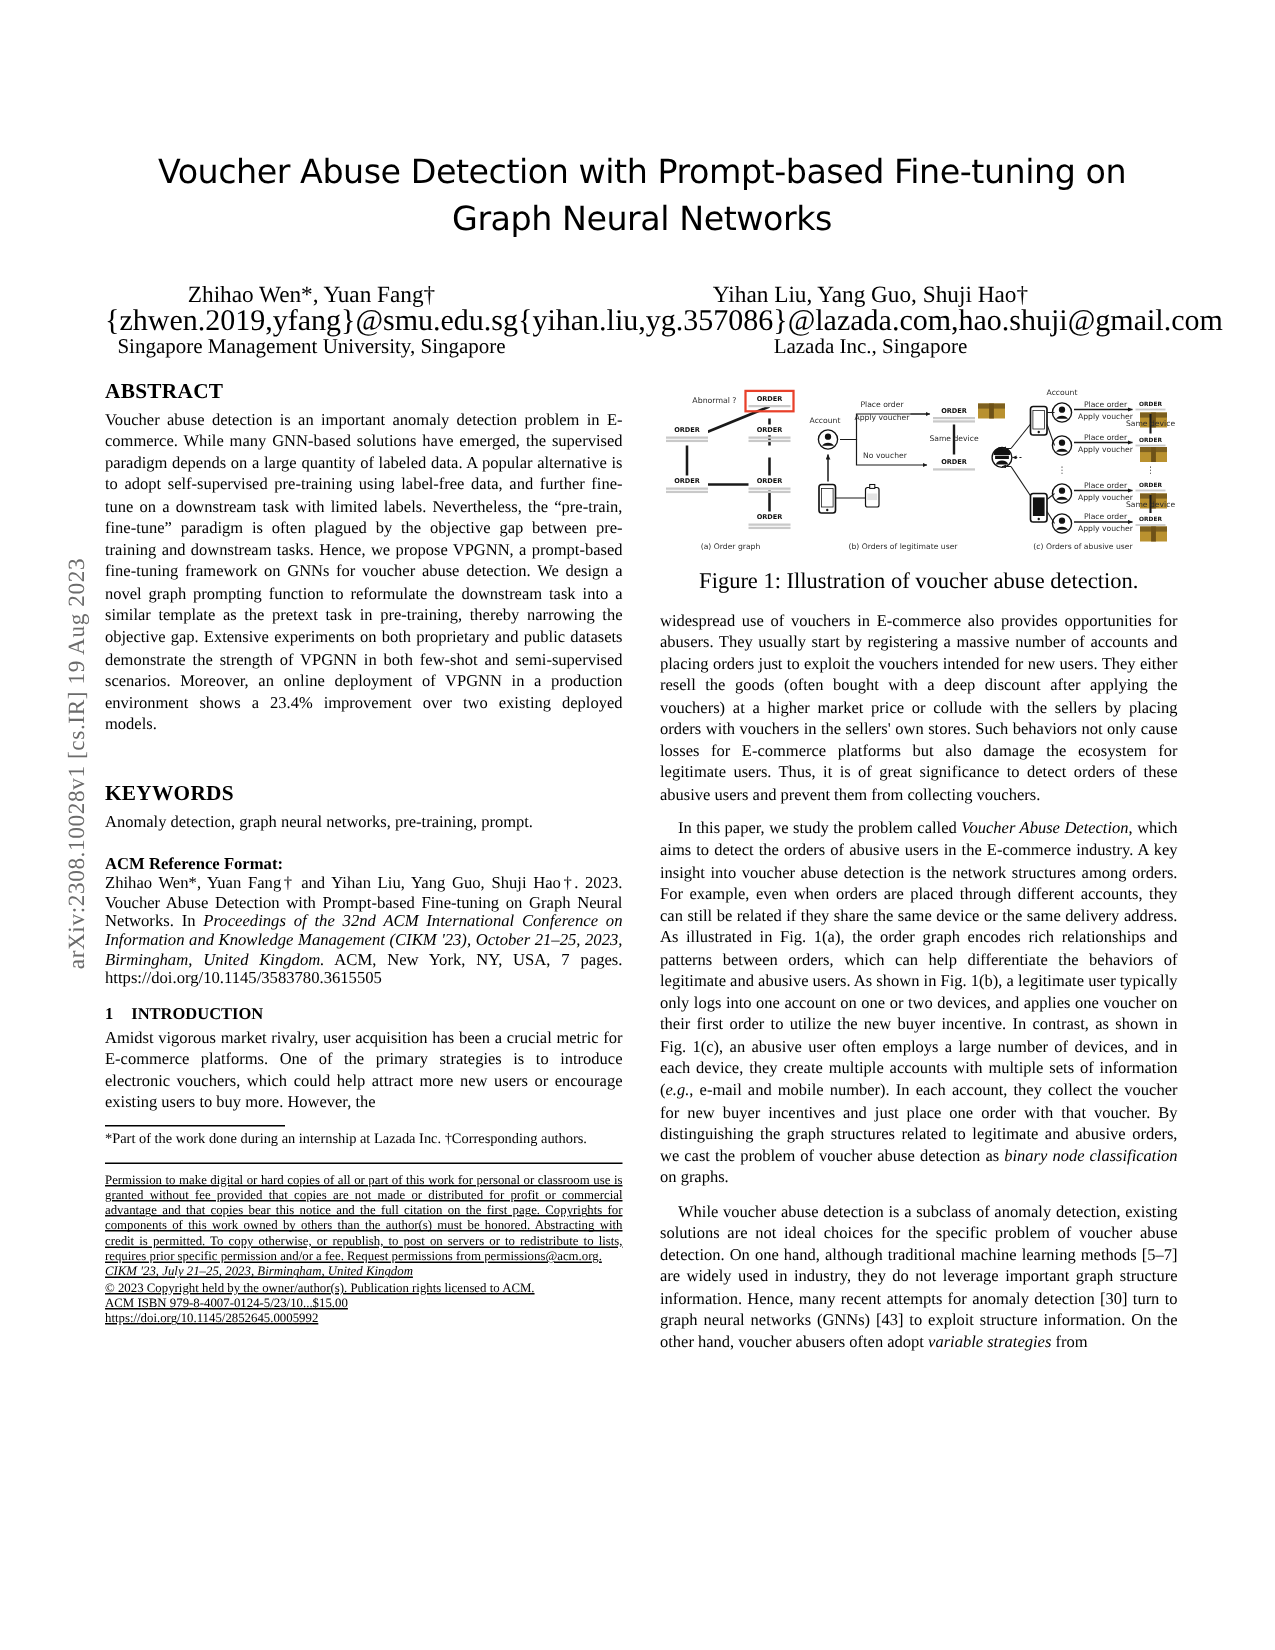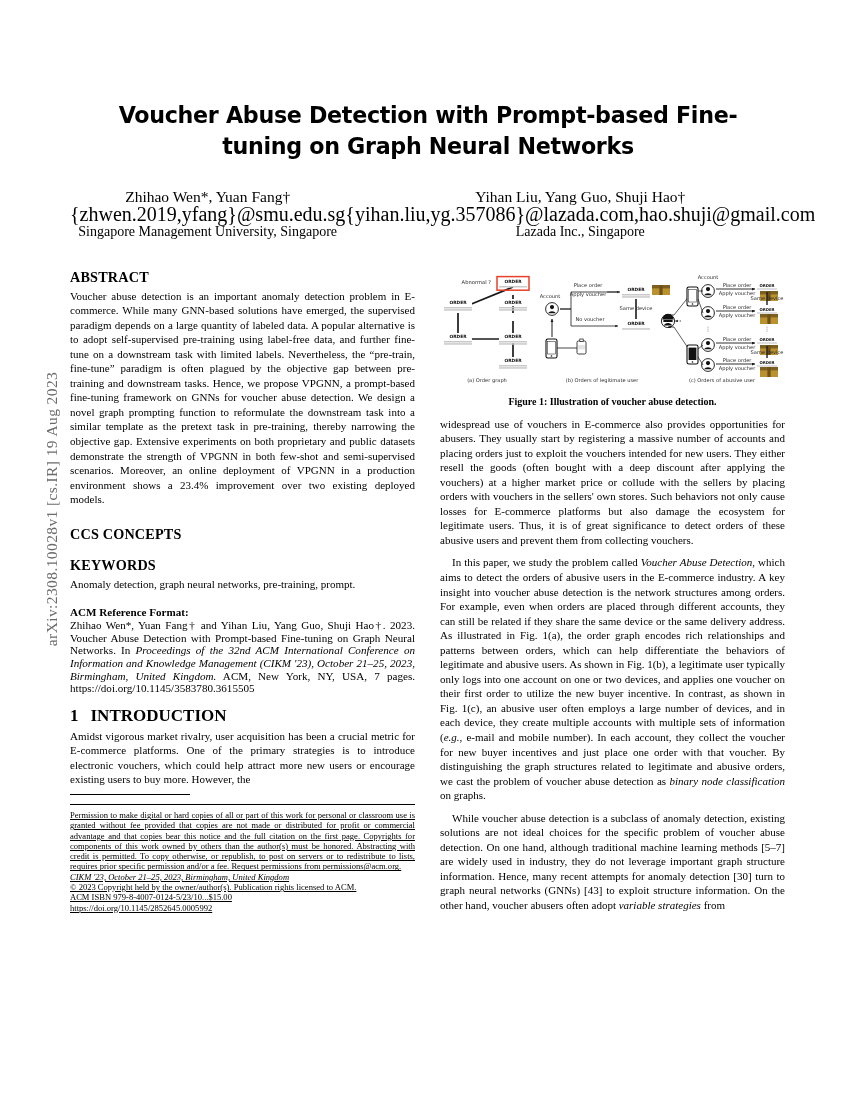--- a/index.html
+++ b/index.html
@@ -36,21 +36,21 @@
   .page {
     position: absolute;
     left: 70px;
     top: 100px;
     width: 716px;
   }
 
   
   .title {
     font-family: "DejaVu Sans", sans-serif;
-    font-weight: bold;
+    font-weight: normal;
     font-size: 22.2px;
     line-height: 31px;
     text-align: center;
     letter-spacing: -0.3px;
     margin: 0 18px 0 18px;
   }
 
   
   .authors {
     display: flex;
@@ -67,40 +67,40 @@
   .author-email {
     font-size: 20px;
   }
   .author-affil {
     font-size: 14px;
   }
 
   
   .cols {
     display: flex;
-    margin-top: 28px;
+    margin-top: 12px;
     column-gap: 25px;
   }
   .col {
     width: 345px;
   }
 
   h2.sec {
     font-family: "DejaVu Sans", serif;
     font-family: "Liberation Serif", serif;
     font-weight: bold;
     font-size: 14.2px;
     letter-spacing: 0.2px;
     margin: 0 0 3px 0;
     text-transform: uppercase;
   }
   h2.secnum {
     font-family: "Liberation Serif", serif;
     font-weight: bold;
-    font-size: 17px;
+    font-size: 11px;
     margin: 0 0 3px 0;
   }
   h2.secnum .num { margin-right: 12px; }
 
   p.body {
     font-size: 11px;
     line-height: 14.55px;
     text-align: justify;
     text-justify: inter-word;
     margin: 0 0 8px 0;
@@ -161,22 +161,22 @@
   .perm i { font-style: italic; }
 
   
   .figure-wrap { width: 345px; }
   .figure-box {
     width: 345px;
     height: 118px;
     position: relative;
   }
   .fig-caption {
-    font-size: 10px;
-    font-weight: bold;
+    font-size: 15px;
+    font-weight: normal;
     text-align: center;
     margin-top: 9px;
     margin-bottom: 10px;
     font-family: "Liberation Serif", serif;
   }
   .panel-caption {
     font-family: "DejaVu Sans", sans-serif;
     font-size: 5.1px;
     fill: #2b2b2b;
   }
@@ -204,39 +204,39 @@
   </div>
 
   <div class="cols">
 
     <div class="col">
 
       <h2 class="sec">ABSTRACT</h2>
       <p class="body">Voucher abuse detection is an important anomaly detection problem in E-commerce. While many GNN-based solutions have emerged, the supervised paradigm depends on a large quantity of labeled data. A popular alternative is to adopt self-supervised pre-training using label-free data, and further fine-tune on a downstream task with limited labels. Nevertheless, the “pre-train, fine-tune” paradigm is often plagued by the objective gap between pre-training and downstream tasks. Hence, we propose VPGNN, a prompt-based fine-tuning framework on GNNs for voucher abuse detection. We design a novel graph prompting function to reformulate the downstream task into a similar template as the pretext task in pre-training, thereby narrowing the objective gap. Extensive experiments on both proprietary and public datasets demonstrate the strength of VPGNN in both few-shot and semi-supervised scenarios. Moreover, an online deployment of VPGNN in a production environment shows a 23.4% improvement over two existing deployed models.</p>
 
       <div class="sec-gap"></div>
-      <h2 class="sec">CCS CONCEPTS</h2>
 
       <div class="sec-gap"></div>
       <h2 class="sec">KEYWORDS</h2>
       <p class="body">Anomaly detection, graph neural networks, pre-training, prompt.</p>
 
       <div class="sec-gap-sm"></div>
       <p class="ref-head">ACM Reference Format:</p>
       <p class="ref"><span>Zhihao Wen*, Yuan Fang† and Yihan Liu, Yang Guo, Shuji Hao†. 2023. Voucher Abuse Detection with Prompt-based Fine-tuning on Graph Neural Networks. In </span><i>Proceedings of the 32nd ACM International Conference on Information and Knowledge Management (CIKM '23), October 21–25, 2023, Birmingham, United Kingdom.</i><span> ACM, New York, NY, USA, 7 pages. https://doi.org/10.1145/3583780.3615505</span></p>
 
       <div class="sec-gap"></div>
       <h2 class="secnum"><span class="num">1</span><span>INTRODUCTION</span></h2>
       <p class="body tight">Amidst vigorous market rivalry, user acquisition has been a crucial metric for E-commerce platforms. One of the primary strategies is to introduce electronic vouchers, which could help attract more new users or encourage existing users to buy more. However, the</p>
 
       <hr class="footnote-rule">
+      <p class="footnote">*Part of the work done during an internship at Lazada Inc. †Corresponding authors.</p>
 
       <hr class="perm-rule">
       <p class="perm">Permission to make digital or hard copies of all or part of this work for personal or classroom use is granted without fee provided that copies are not made or distributed for profit or commercial advantage and that copies bear this notice and the full citation on the first page. Copyrights for components of this work owned by others than the author(s) must be honored. Abstracting with credit is permitted. To copy otherwise, or republish, to post on servers or to redistribute to lists, requires prior specific permission and/or a fee. Request permissions from permissions@acm.org.</p>
-      <p class="perm"><i>CIKM '23, October 21–25, 2023, Birmingham, United Kingdom</i></p>
+      <p class="perm"><i>CIKM '23, July 21–25, 2023, Birmingham, United Kingdom</i></p>
       <p class="perm">© 2023 Copyright held by the owner/author(s). Publication rights licensed to ACM.</p>
       <p class="perm">ACM ISBN 979-8-4007-0124-5/23/10...$15.00</p>
       <p class="perm">https://doi.org/10.1145/2852645.0005992</p>
 
     </div>
 
     <div class="col">
 
       <div class="figure-wrap">
         <div class="figure-box">

